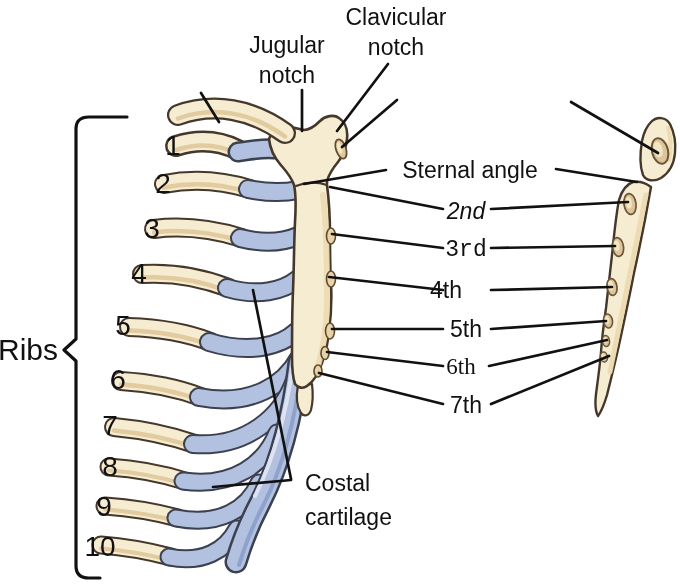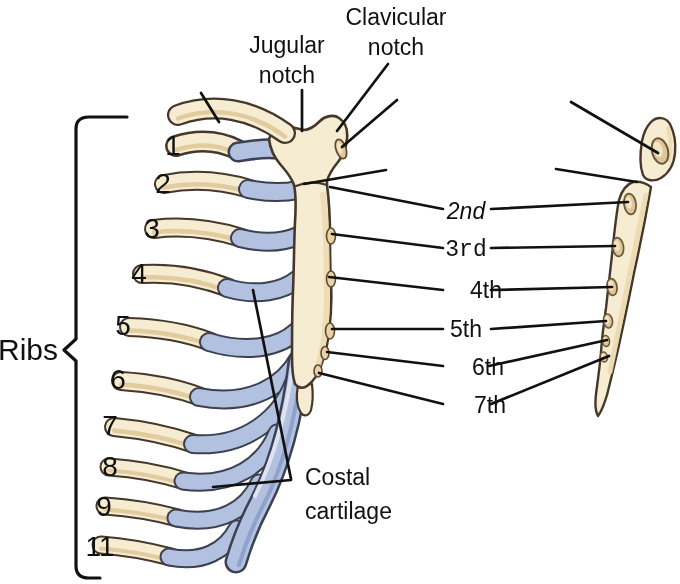--- a/index.html
+++ b/index.html
@@ -3,21 +3,21 @@
 <meta charset="utf-8">
 <style>
   html,body{margin:0;padding:0;background:#fff;}
   #stage{position:relative;width:680px;height:584px;background:#ffffff;overflow:hidden;
          font-family:"Liberation Sans", sans-serif;}
   #art{position:absolute;left:0;top:0;}
   .lbl{position:absolute;transform:translate(-50%,-50%);font-size:23px;color:#111;
        text-align:center;line-height:30px;white-space:nowrap;}
   .wrap{white-space:normal;}
   .lbl-left{position:absolute;font-size:23px;color:#111;text-align:left;line-height:34px;
-            white-space:normal;}
+            white-space:normal;margin-top:6px;}
   .num{position:absolute;transform:translate(-50%,-50%);font-size:28px;color:#111;}
   .big{font-size:30px;}
 </style>
 </head>
 <body>
 
 <div id="stage">
 
   <svg id="art" width="680" height="584" viewBox="0 0 680 584">
 
@@ -200,36 +200,37 @@
       <line x1="213" y1="487" x2="291" y2="480"></line>
     </g>
   </svg>
 
 
   <div class="lbl wrap" style="left:396px;top:32px;width:125px;">Clavicular notch</div>
 
   <div class="lbl wrap" style="left:287px;top:60px;width:95px;">Jugular notch</div>
 
 
+  <div class="lbl" style="left:470px;top:170px;">Sternal angle</div>
 
   <div class="lbl" style="left:466px;top:211px;font-style:italic;">2nd</div>
   <div class="lbl" style="left:466px;top:250px;font-family:Liberation Mono, monospace;">3rd</div>
-  <div class="lbl" style="left:486px;top:290px;">4th</div>
+  <div class="lbl" style="left:446px;top:290px;">4th</div>
   <div class="lbl" style="left:466px;top:329px;">5th</div>
-  <div class="lbl" style="left:488px;top:367px;">6th</div>
-  <div class="lbl" style="left:490px;top:405px;">7th</div>
+  <div class="lbl" style="left:461px;top:367px;font-family:Liberation Serif, serif;">6th</div>
+  <div class="lbl" style="left:466px;top:405px;">7th</div>
 
   <div class="lbl big" style="left:28px;top:350px;">Ribs</div>
 
   <div class="lbl-left" style="left:305px;top:460px;width:130px;">Costal cartilage</div>
 
   <div class="num" style="left:173px;top:146px;">1</div>
   <div class="num" style="left:163px;top:184px;">2</div>
   <div class="num" style="left:152px;top:229px;">3</div>
   <div class="num" style="left:139px;top:274px;">4</div>
   <div class="num" style="left:123px;top:326px;">5</div>
   <div class="num" style="left:118px;top:380px;">6</div>
   <div class="num" style="left:110px;top:426px;">7</div>
   <div class="num" style="left:110px;top:467px;">8</div>
   <div class="num" style="left:104px;top:507px;">9</div>
-  <div class="num" style="left:100px;top:547px;">11</div>
+  <div class="num" style="left:100px;top:547px;">10</div>
 
 </div>
 
 </body></html>

